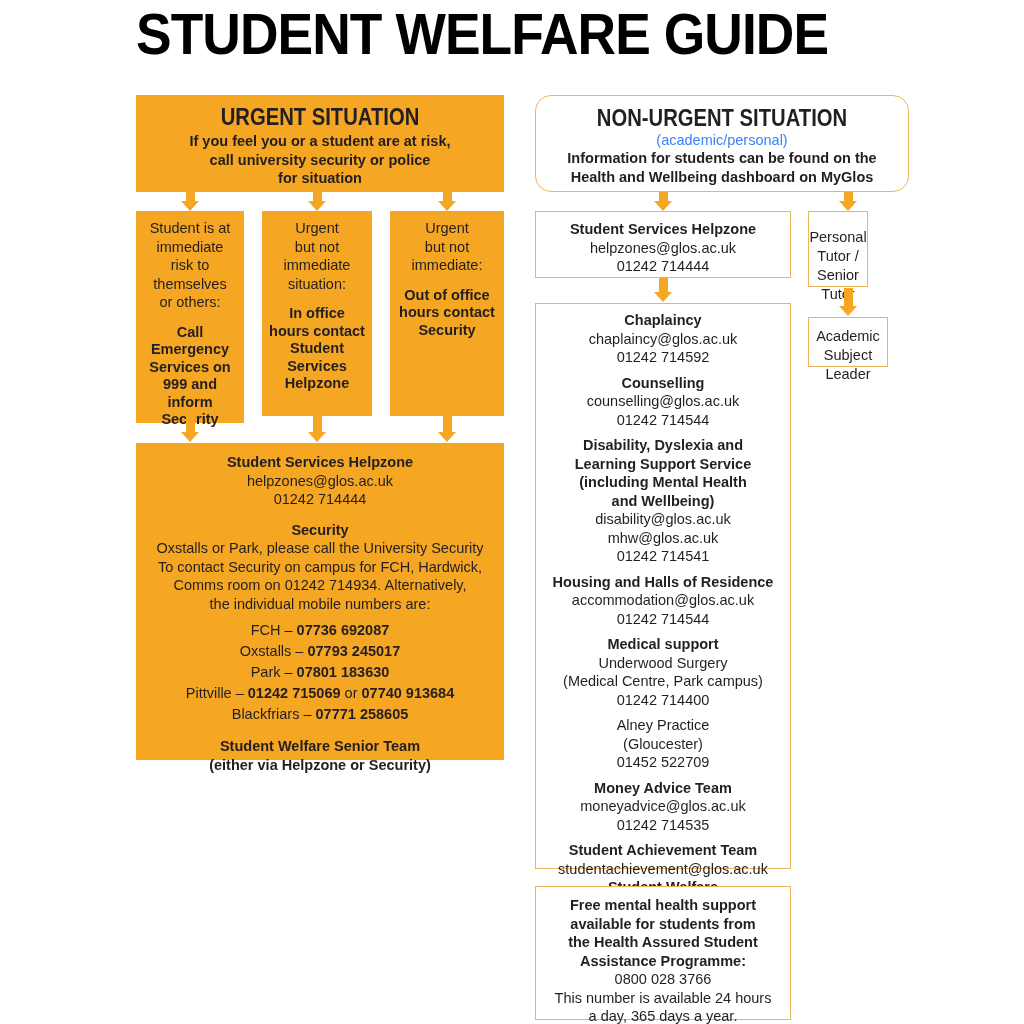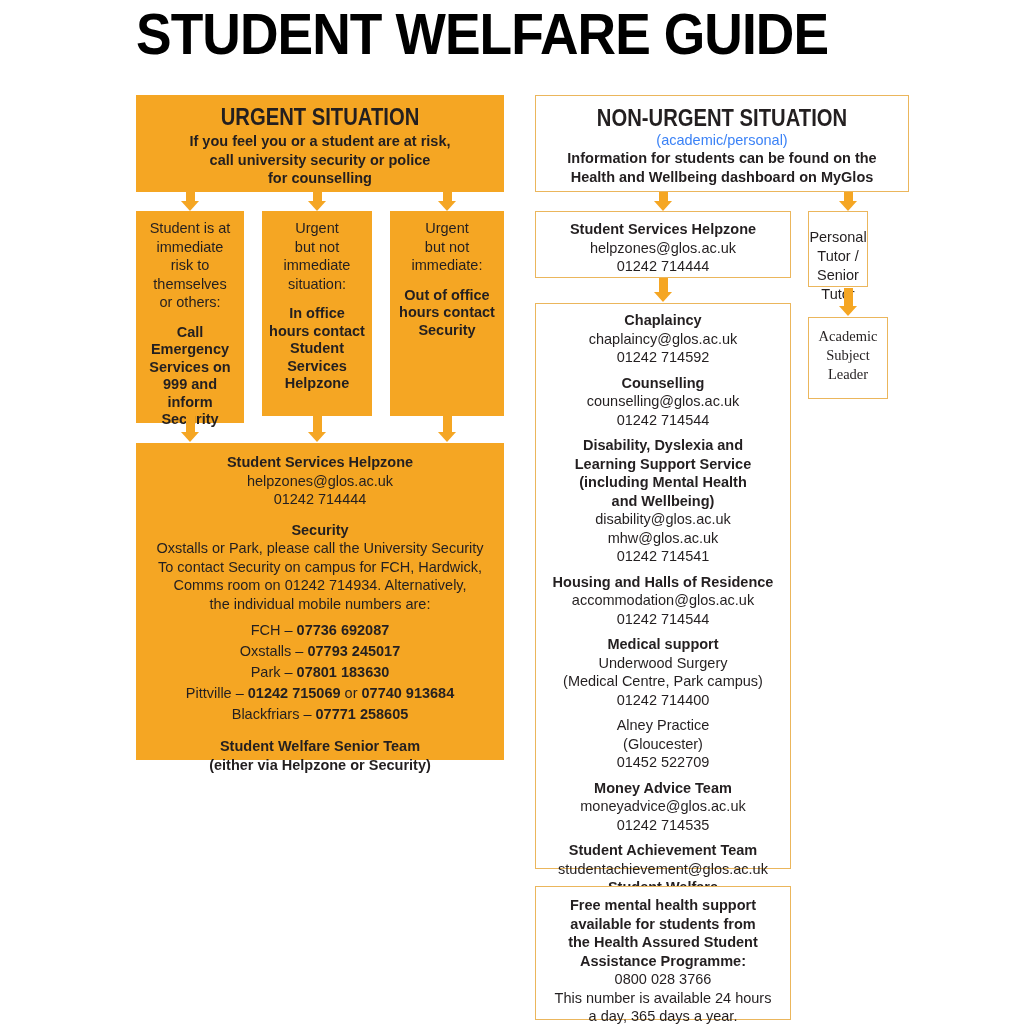--- a/index.html
+++ b/index.html
@@ -109,43 +109,43 @@
   
   #urgent-header { left: 136px; top: 95px; width: 368px; height: 97px; padding-top: 9px; }
   #urgent-header .hdr { margin-bottom: 2px; }
 
   #urgent-col-1 { left: 136px; top: 211px; width: 108px; height: 212px; padding: 8px 4px 0 4px; }
   #urgent-col-2 { left: 262px; top: 211px; width: 110px; height: 205px; padding: 8px 4px 0 4px; }
   #urgent-col-3 { left: 390px; top: 211px; width: 114px; height: 205px; padding: 8px 3px 0 3px; }
 
   #helpzone-big { left: 136px; top: 443px; width: 368px; height: 317px; padding: 10px 8px 0 8px; }
 
-  #nonurgent-header { left: 535px; top: 95px; width: 374px; height: 97px; padding-top: 9px; }
+  #nonurgent-header { left: 535px; top: 95px; width: 374px; height: 97px; padding-top: 9px; border-radius: 16px; }
 
   #services-helpzone { left: 535px; top: 211px; width: 256px; height: 67px; padding-top: 8px; }
 
   #services-list { left: 535px; top: 303px; width: 256px; height: 566px; padding: 7px 4px 0 4px; }
 
   #personal-tutor { left: 808px; top: 211px; width: 60px; height: 76px; padding-top: 16px; }
-  #academic-leader { left: 808px; top: 317px; width: 80px; height: 82px; padding-top: 9px; font-family: Liberation Serif, serif; }
+  #academic-leader { left: 808px; top: 317px; width: 80px; height: 50px; padding-top: 9px; }
 
   #free-support { left: 535px; top: 886px; width: 256px; height: 134px; padding: 9px 6px 0 6px; }
 
   .pt-line { font-size: 14.5px; line-height: 19px; font-weight: normal; display:block; }
 </style>
 </head>
 <body>
 
 <div class="page-title">STUDENT WELFARE GUIDE</div>
 
 <div class="box orange" id="urgent-header">
   <span class="hdr">URGENT SITUATION</span>
   <span class="body-bold line">If you feel you or a student are at risk,</span>
   <span class="body-bold line">call university security or police</span>
-  <span class="body-bold line">for counselling</span>
+  <span class="body-bold line">for situation</span>
 </div>
 
 <div class="arrow" style="left:185.5px; top:192px; height:10px;">
     <div class="head"></div>
   </div>
 <div class="arrow" style="left:312.5px; top:192px; height:10px;">
     <div class="head"></div>
   </div>
 <div class="arrow" style="left:442.5px; top:192px; height:10px;">
     <div class="head"></div>

